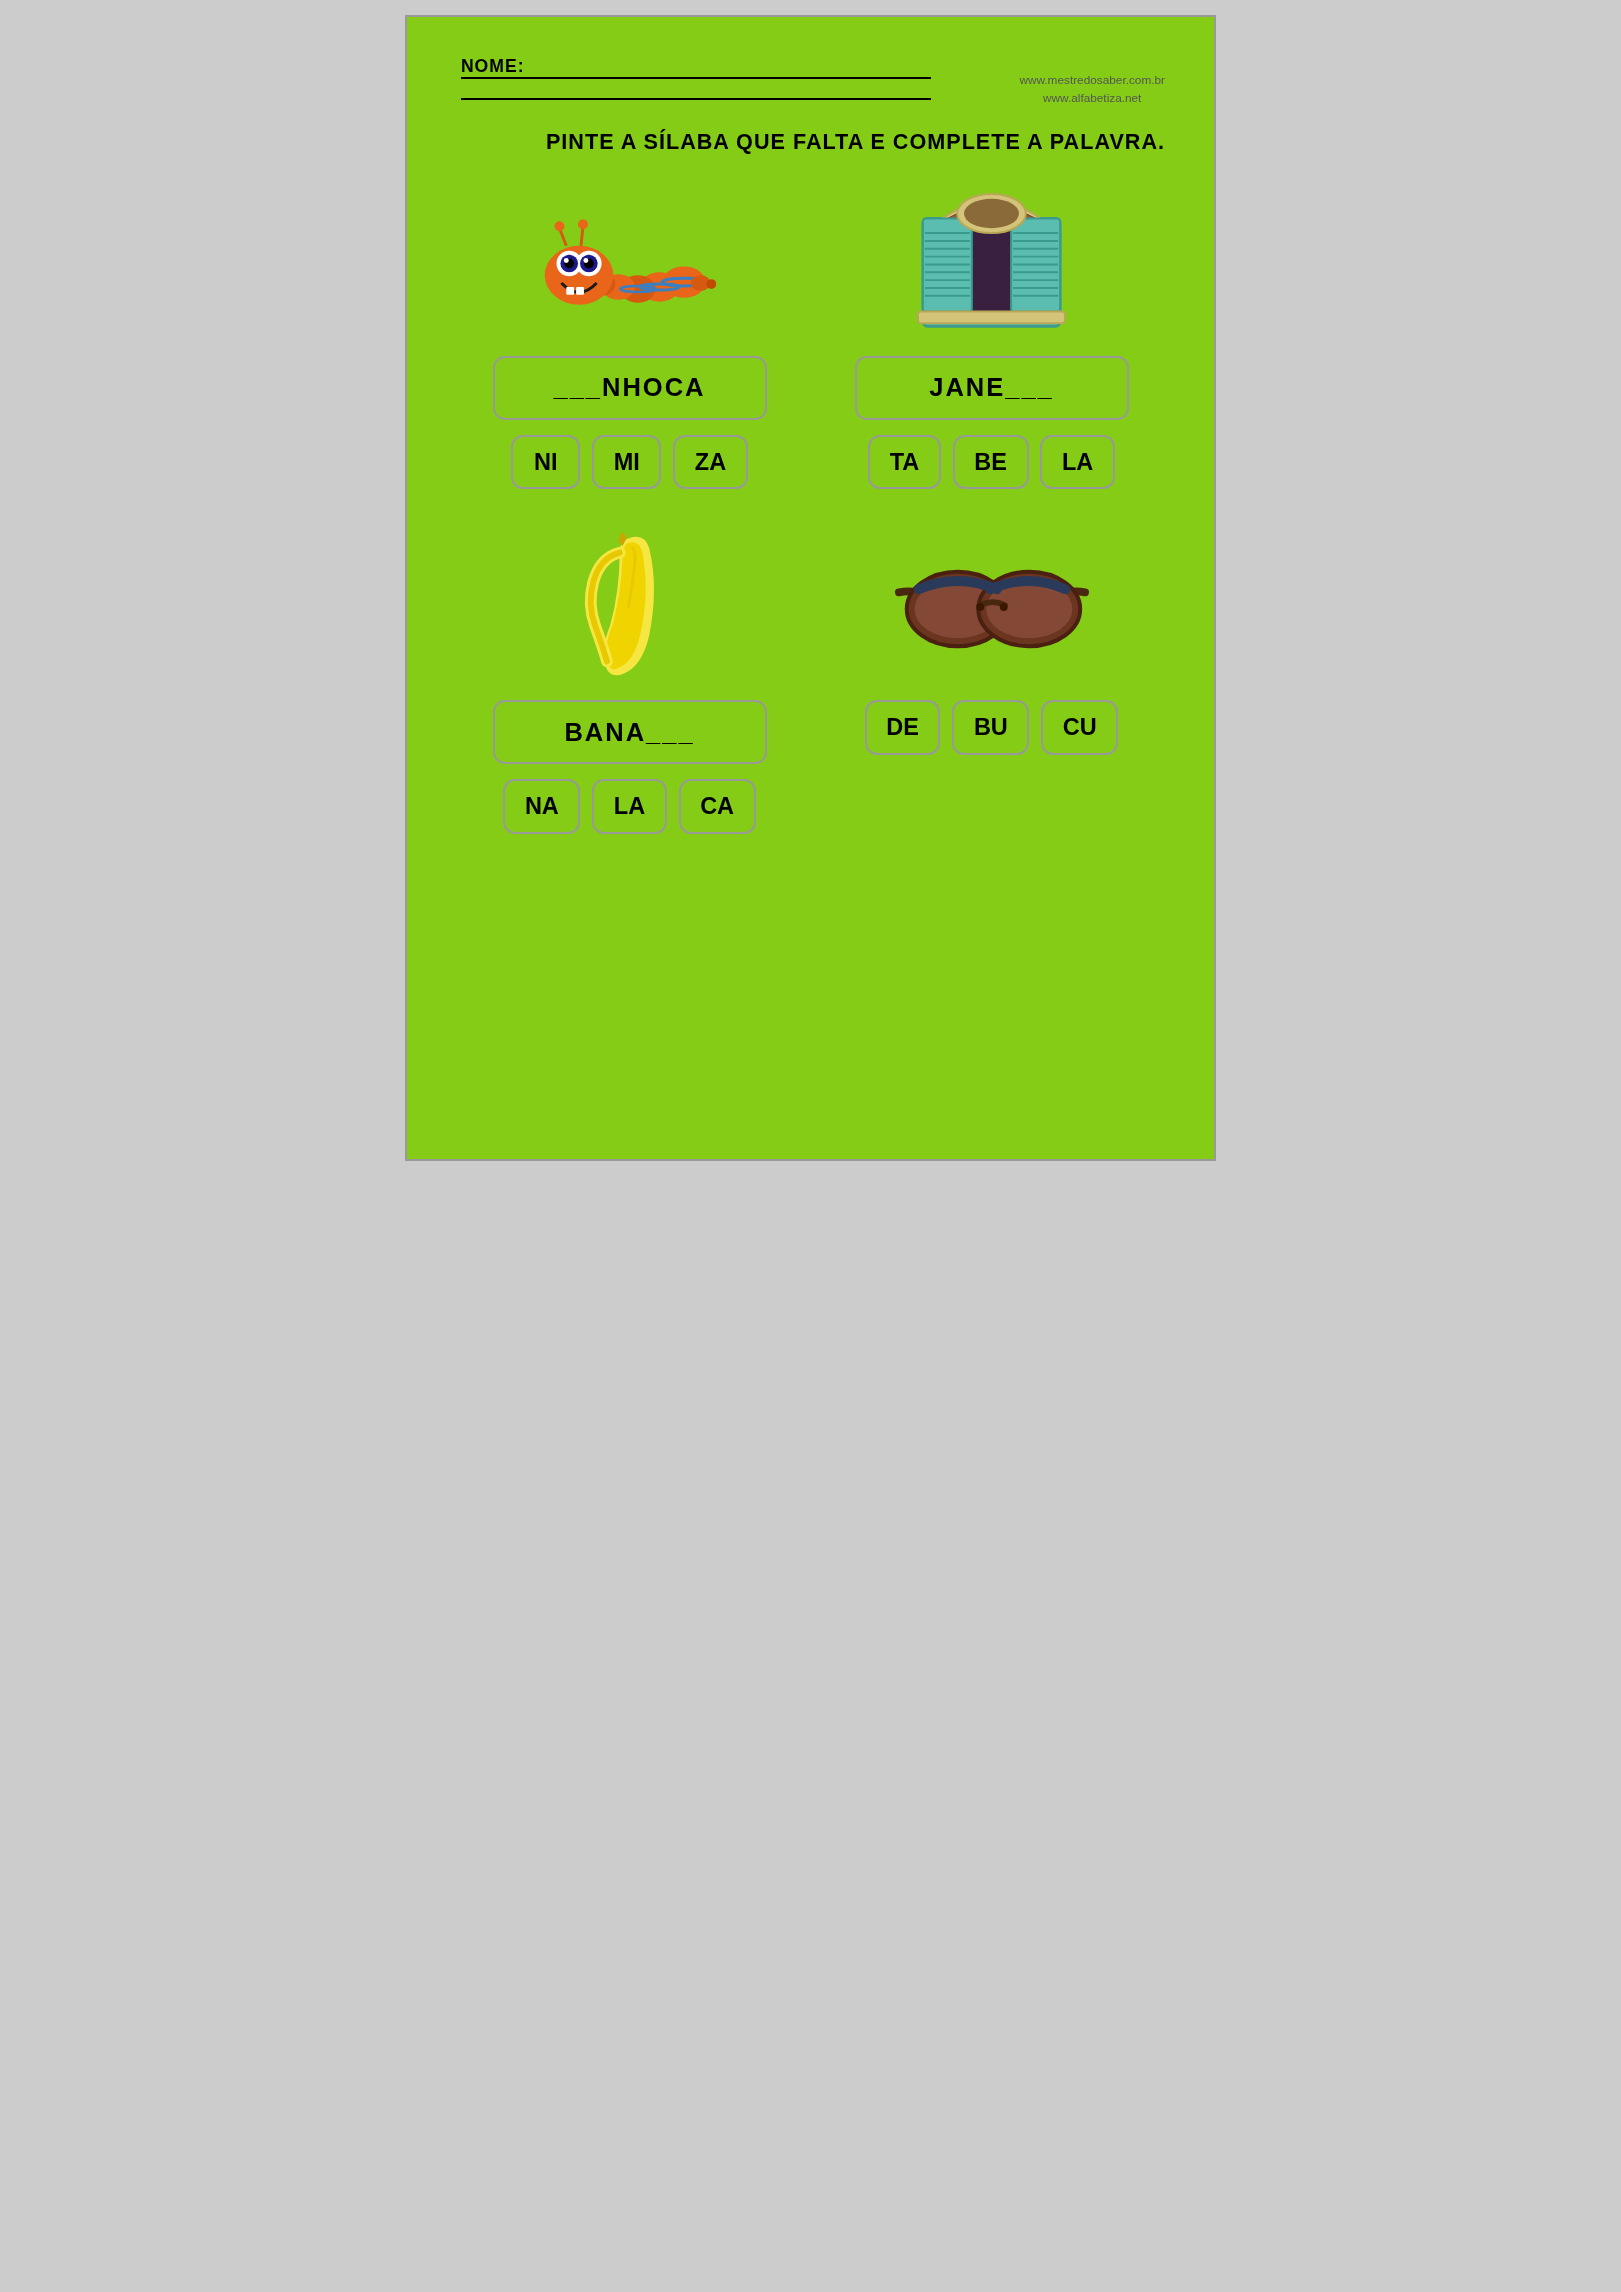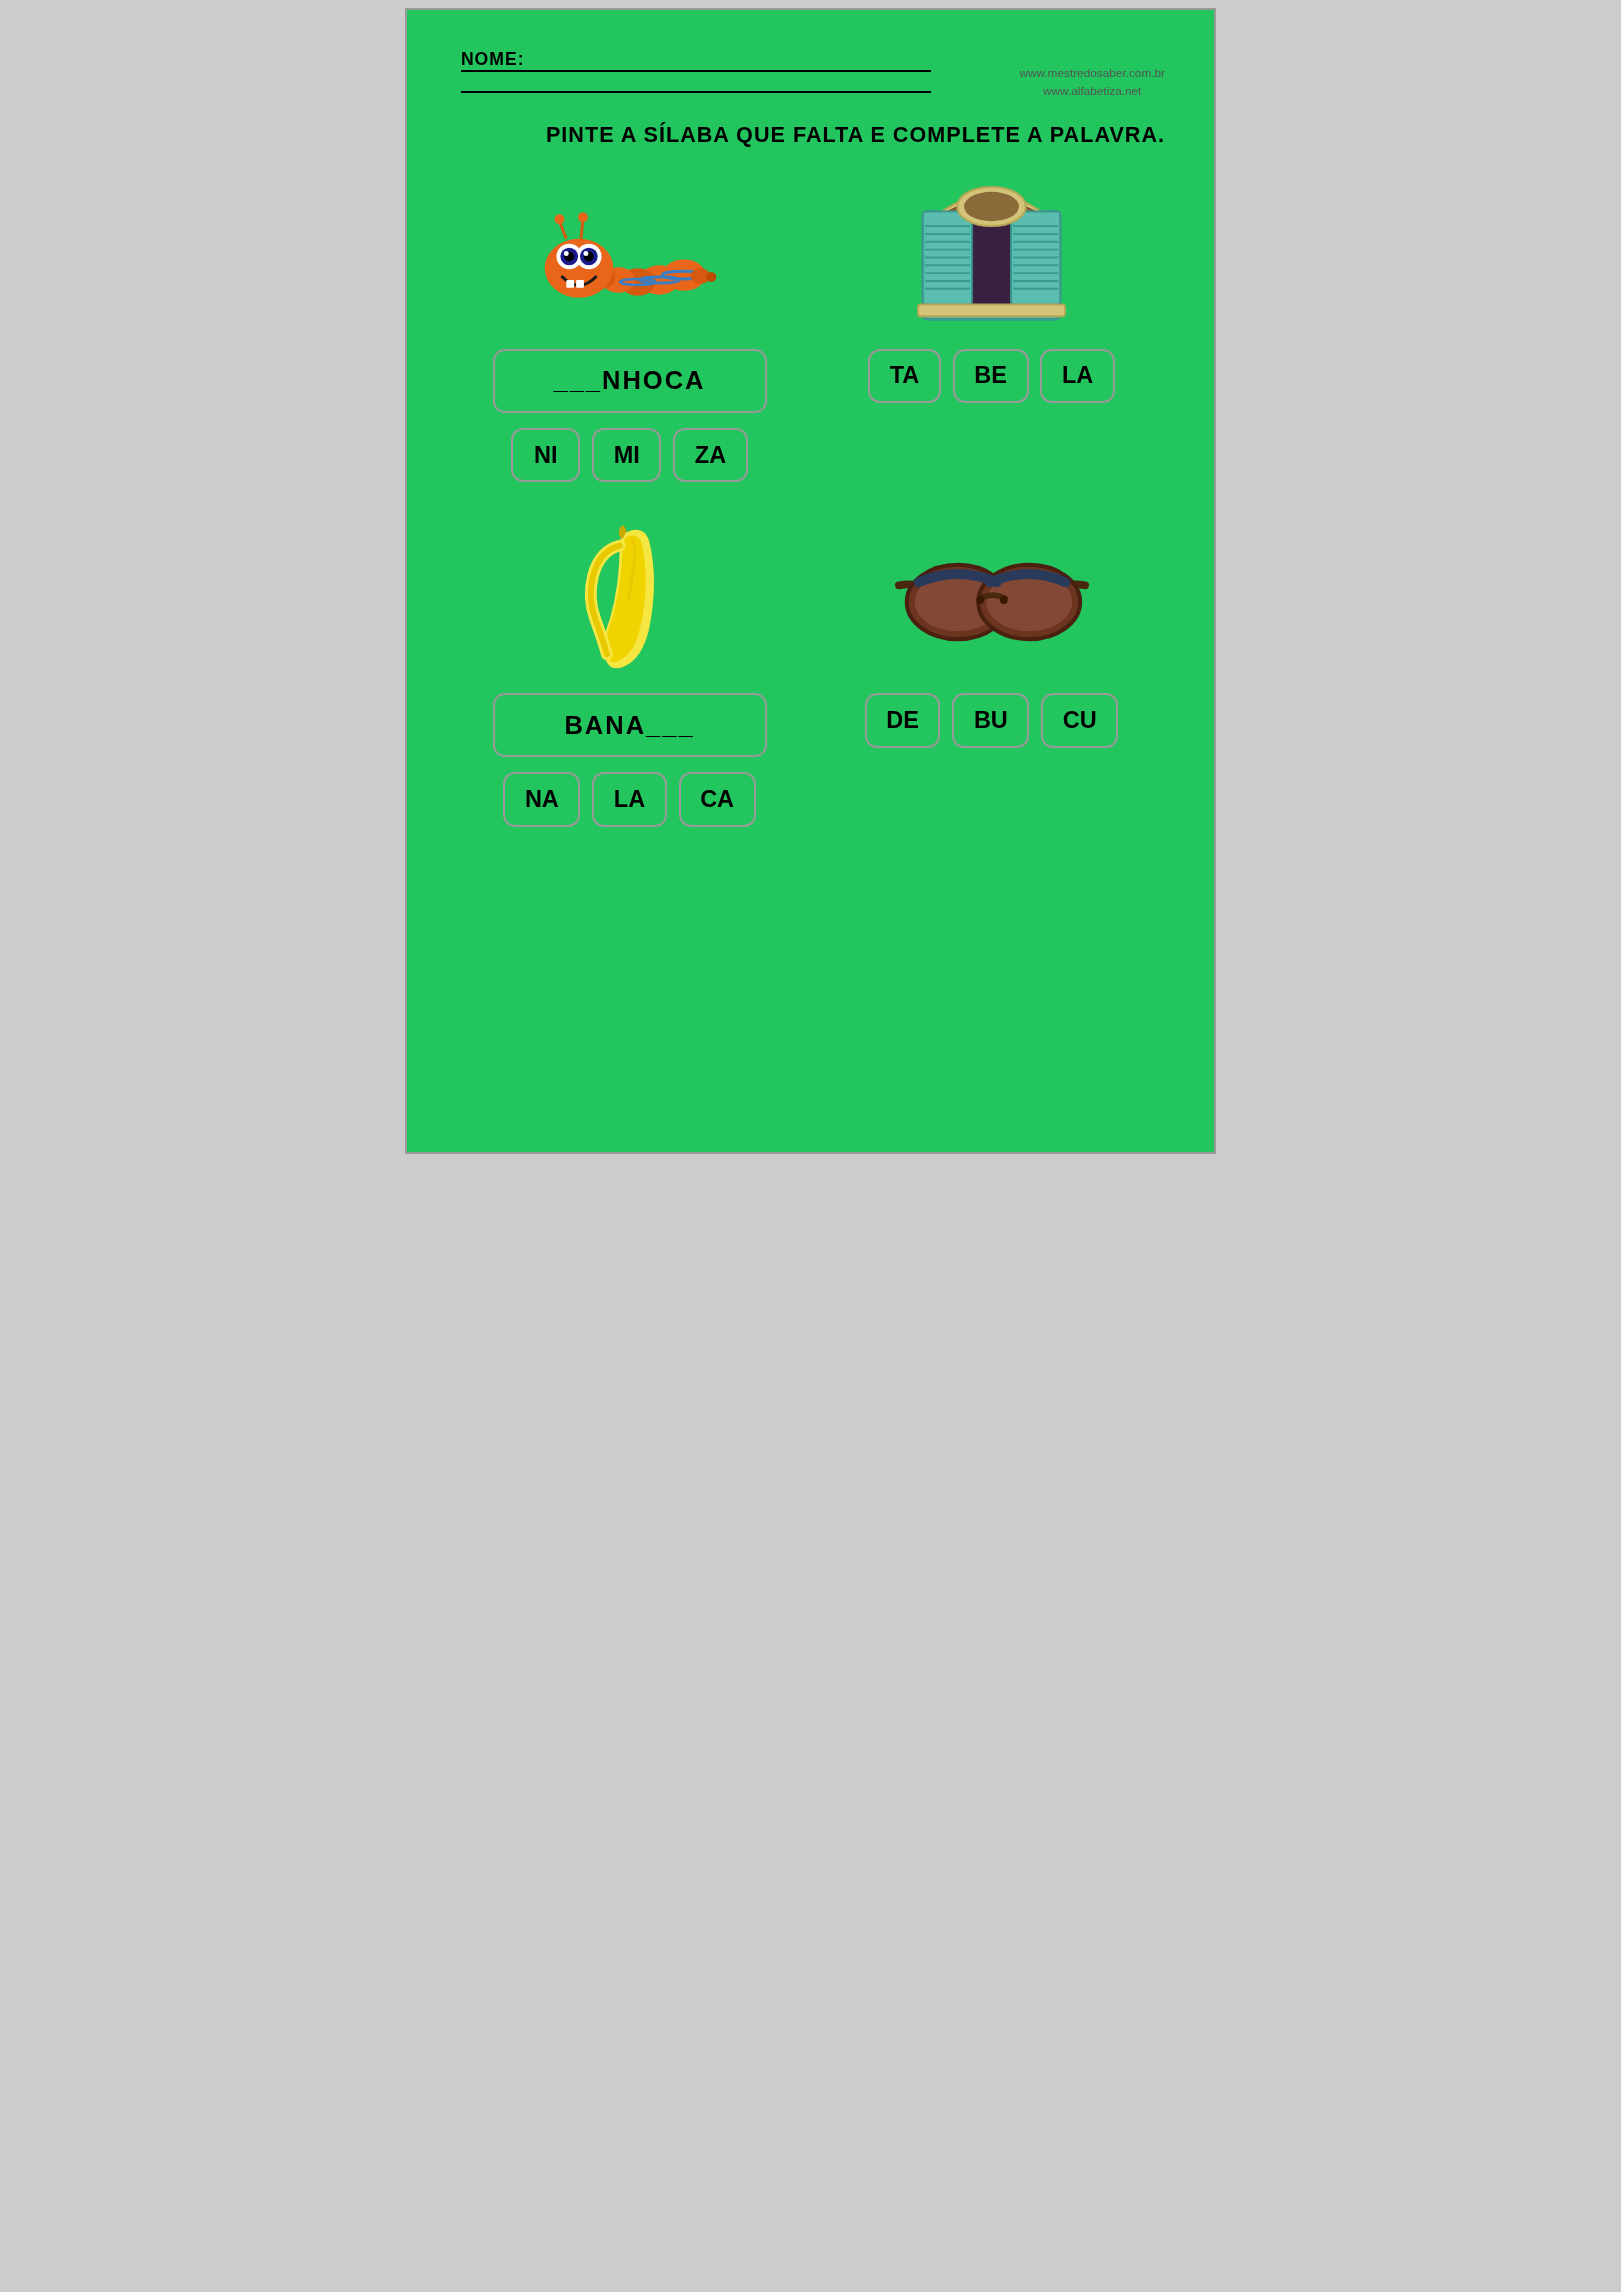--- a/index.html
+++ b/index.html
@@ -7,22 +7,22 @@
       background: #ccc;
       display: flex;
       justify-content: center;
       align-items: flex-start;
       min-height: 100vh;
       font-family: Arial, sans-serif;
     }
     .page {
       width: 811px;
       min-height: 1146px;
-      background: #22c55e;
-      margin: 8px auto;
+      background: #84cc16;
+      margin: 15px auto;
       padding: 39px 49px;
       border: 2px solid #999;
       position: relative;
     }
     .header-section {
       margin-bottom: 19.6px;
     }
     .nome-line {
       font-size: 17.6px;
       font-weight: bold;
@@ -235,20 +235,23 @@
             <line x1="102" y1="93" x2="148" y2="93" stroke="#3a9a8e" stroke-width="2"></line>
             <line x1="102" y1="101" x2="148" y2="101" stroke="#3a9a8e" stroke-width="2"></line>
             <line x1="102" y1="109" x2="148" y2="109" stroke="#3a9a8e" stroke-width="2"></line>
 
             <ellipse cx="80" cy="25" rx="35" ry="20" fill="#d4c47a" stroke="#b8a855" stroke-width="2"></ellipse>
             <ellipse cx="80" cy="25" rx="28" ry="15" fill="#8b6a3a"></ellipse>
 
             <rect x="5" y="125" width="150" height="12" rx="3" fill="#d4c47a" stroke="#b8a855" stroke-width="2"></rect>
           </svg>
         </div>
+        <div class="word-box">
+          <span>JANE___</span>
+        </div>
         <div class="syllables-row">
           <div class="syllable-box">
             <span>TA</span>
           </div>
           <div class="syllable-box">
             <span>BE</span>
           </div>
           <div class="syllable-box">
             <span>LA</span>
           </div>

